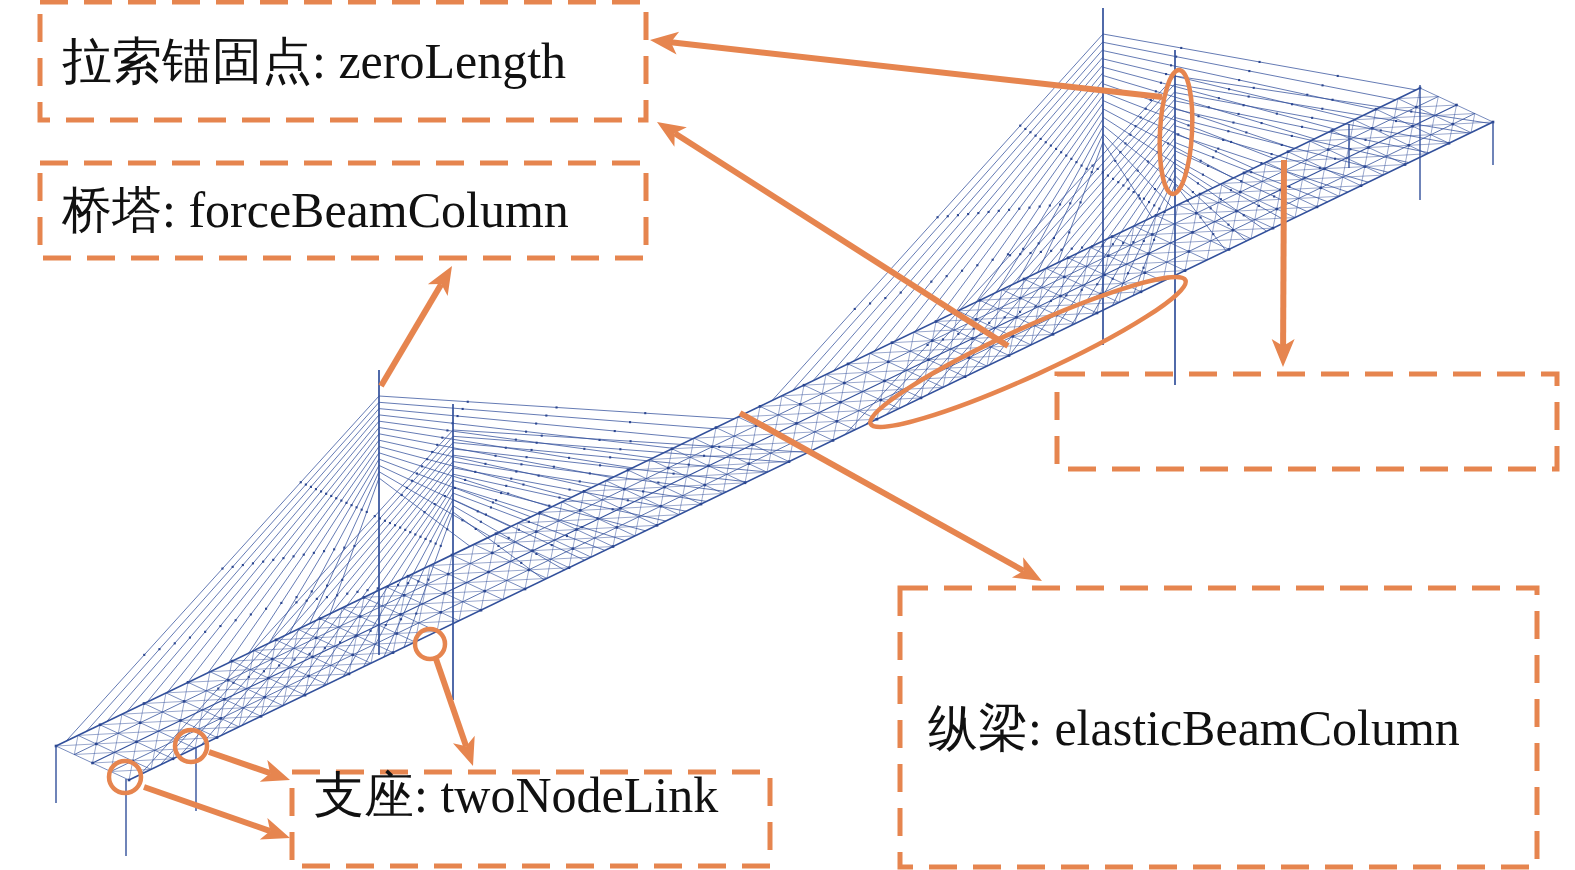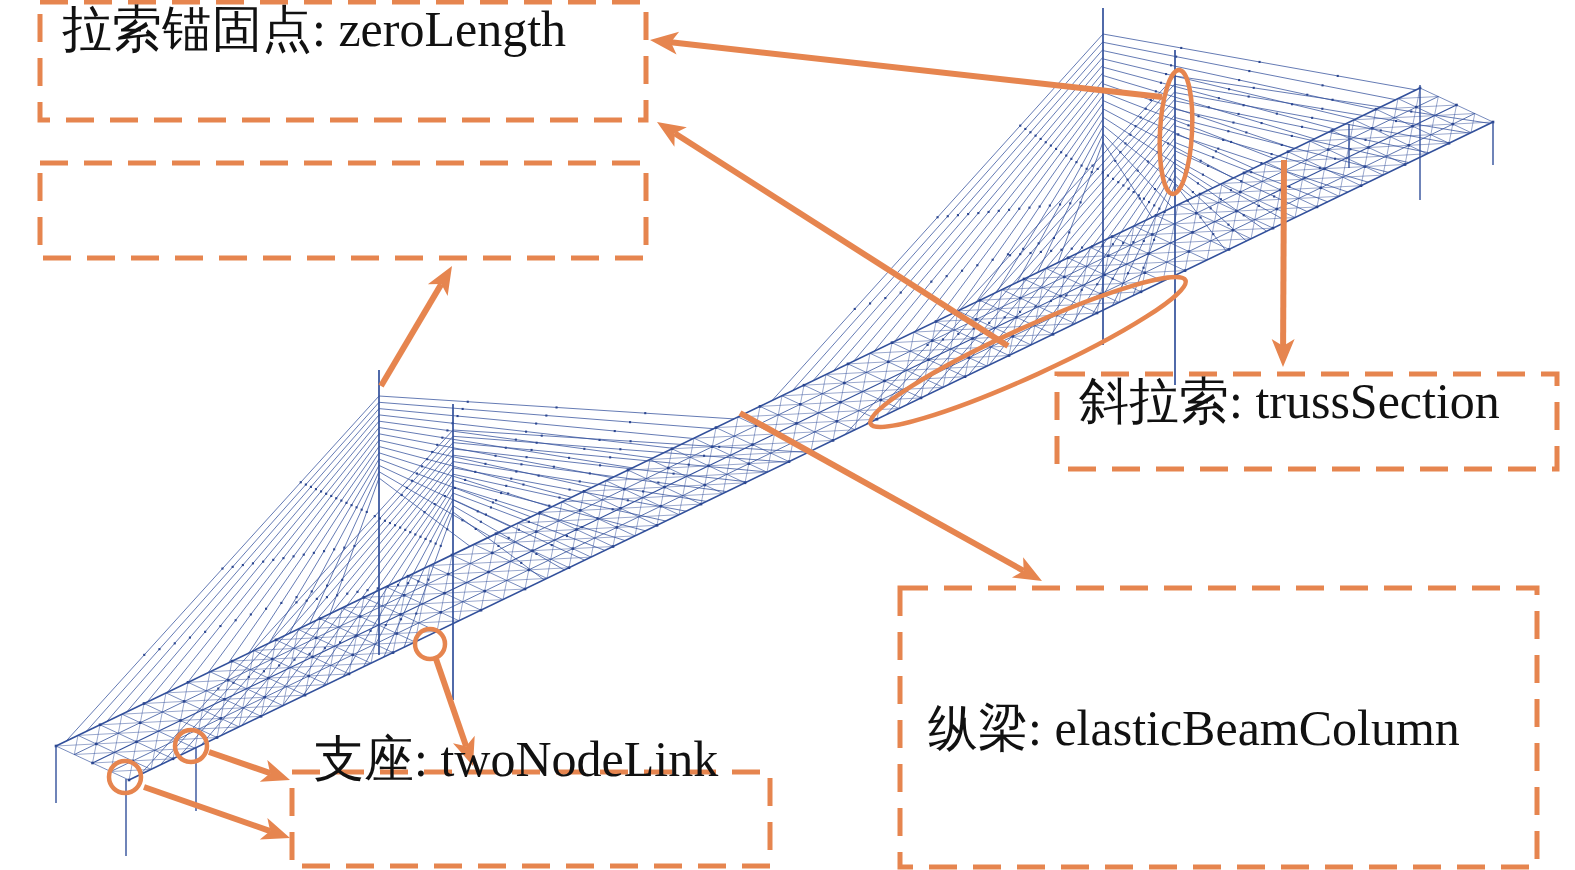--- a/index.html
+++ b/index.html
@@ -5,21 +5,21 @@
   html, body {
     margin: 0; padding: 0; background: #ffffff;
     font-family: "Liberation Serif", "DejaVu Serif", serif;
   }
   .stage {
     position: relative; width: 1575px; height: 870px;
     background: #ffffff; overflow: hidden;
   }
   .stage svg { position: absolute; left: 0; top: 0; }
   .label-box {
-    position: absolute; display: flex; align-items: flex-start;
+    position: absolute; display: flex; align-items: center;
     padding-left: 22px; box-sizing: border-box;
     font-size: 50px; color: #111111; white-space: nowrap;
     background: transparent; line-height: 1.1;
   }
   .label-box.multi {
     flex-direction: column; align-items: flex-start; justify-content: center;
     padding-left: 28px; line-height: 1.64;
   }
 </style>
 </head>
@@ -1241,26 +1241,26 @@
       <circle cx="191" cy="746" r="16" fill="none" stroke="#e6854f" stroke-width="4.5"></circle>
       <circle cx="430" cy="644" r="15" fill="none" stroke="#e6854f" stroke-width="4.5"></circle>
       <ellipse cx="1176" cy="132" rx="16" ry="62" fill="none" stroke="#e6854f" stroke-width="4.5" transform="rotate(3 1176 132)"></ellipse>
       <ellipse cx="1028" cy="352" rx="173" ry="24" fill="none" stroke="#e6854f" stroke-width="4.5" transform="rotate(-24.5 1028 352)"></ellipse>
     </svg>
 
   <div class="label-box" id="lab-box1" style="left: 40px; top: 2px; width: 606px; height: 118px;">
     <span>拉索锚固点: zeroLength</span>
   </div>
 
+  <div class="label-box" id="lab-box2" style="left: 40px; top: 163px; width: 606px; height: 95px;">
+    <span>桥塔: forceBeamColumn</span>
+  </div>
 
-  <div class="label-box" id="lab-box3" style="left: 1057px; top: 374px; width: 500px; height: 95px;">
-    <span>斜拉索: trussSection</span>
-  </div>
 
   <div class="label-box multi" id="lab-box4" style="left: 900px; top: 588px; width: 637px; height: 279px;">
     <div>纵梁: elasticBeamColumn</div>
   </div>
 
-  <div class="label-box" id="lab-box5" style="left: 292px; top: 732px; width: 478px; height: 94px;">
+  <div class="label-box" id="lab-box5" style="left: 292px; top: 748px; width: 478px; height: 94px;">
     <span>支座: twoNodeLink</span>
   </div>
 
 </div>
 
 </body></html>

